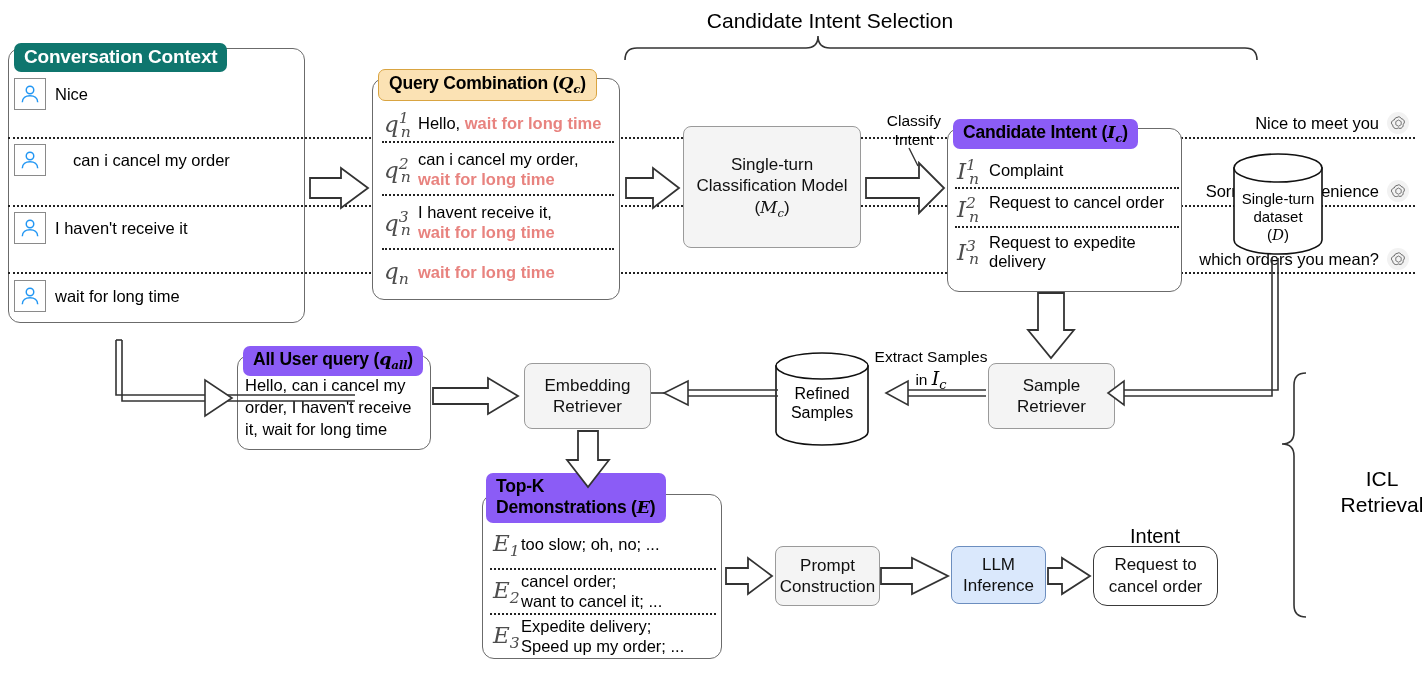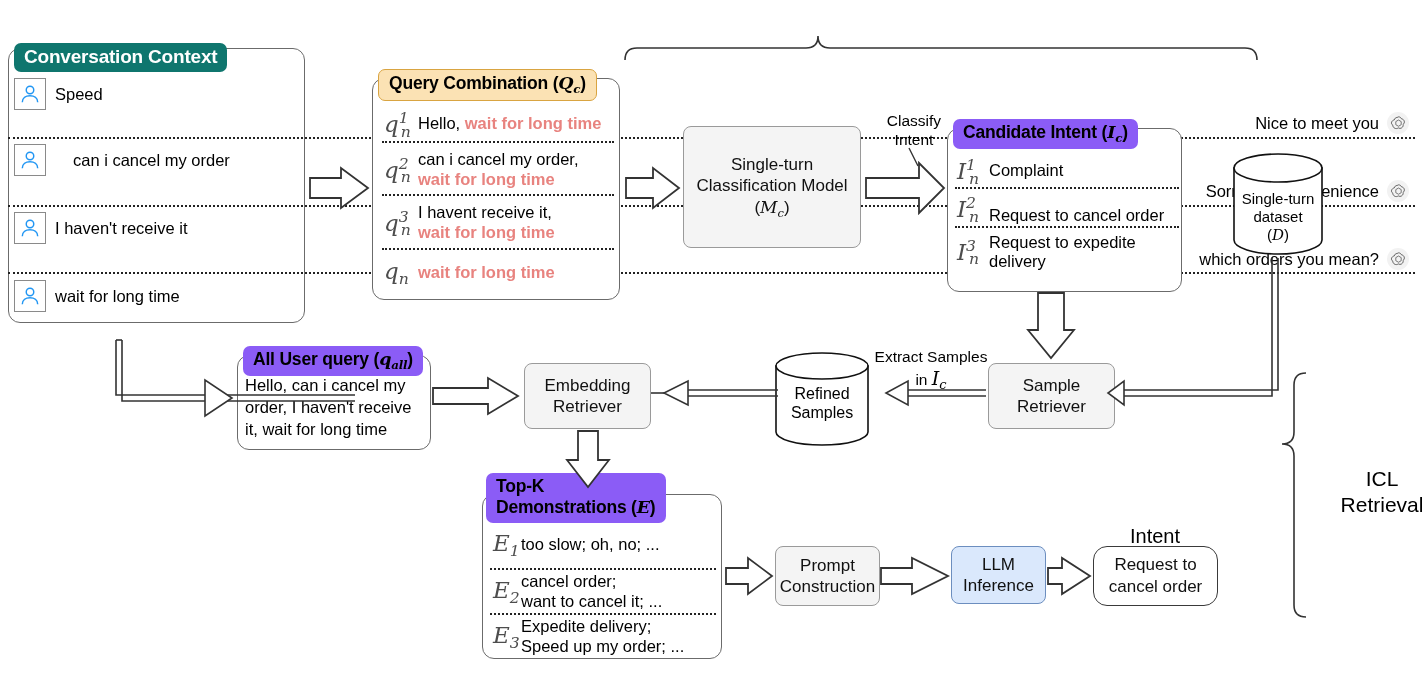--- a/index.html
+++ b/index.html
@@ -47,38 +47,39 @@
   .caption{position:absolute;font-size:16.5px;line-height:1.2;text-align:center;}
   .big-caption{position:absolute;font-size:20px;line-height:1.25;text-align:center;}
 
   svg.overlay{position:absolute;left:0;top:0;width:1423px;height:676px;pointer-events:none;}
 </style>
 </head>
 <body>
 
 <div id="stage">
 
+  <div class="big-caption" style="left:630px;top:8px;width:400px;font-size:21px;">Candidate Intent Selection</div>
 
   <div class="big-caption" style="left:1340px;top:466px;width:84px;font-size:21px;">
     <div>ICL</div>
     <div>Retrieval</div>
   </div>
 
   <div class="abs rbox" style="left:8px;top:48px;width:297px;height:275px;"></div>
 
   <div class="hdr hdr-blue" style="left:14px;top:43px;">Conversation Context</div>
 
   <div class="convrow" style="top:78px;left:14px;">
     <span class="avatar">
       <svg width="22" height="22" viewBox="0 0 24 24">
           <circle cx="12" cy="7.6" r="4.1" fill="none" stroke="#2196f3" stroke-width="1.6"></circle>
           <path d="M3.6 21c0-4.7 3.8-7.2 8.4-7.2s8.4 2.5 8.4 7.2" fill="none" stroke="#2196f3" stroke-width="1.6"></path>
         </svg>
     </span>
-    <span style="margin-left:9px;">Speed</span>
+    <span style="margin-left:9px;">Nice</span>
   </div>
 
   <div class="convrow" style="top:112px;left:14px;justify-content:flex-end;">
     <span>Nice to meet you</span>
     <span class="gpt" style="margin-left:8px;margin-right:4px;">
       <svg width="17" height="17" viewBox="0 0 24 24">
           <path d="M12 2.6c2 0 3.6 1.2 4.3 2.9 1.8.1 3.3 1.4 3.8 3.2.5 1.8-.2 3.6-1.6 4.6.4 1.8-.3 3.6-1.8 4.7s-3.5 1.1-5 .2c-1.4 1.1-3.3 1.3-5 .5s-2.7-2.4-2.7-4.2C2.3 13.4 1.7 11.6 2.3 10s2-2.8 3.7-3c.4-2 2-3.4 4-3.5z" fill="none" stroke="#555" stroke-width="1.3"></path>
           <path d="M8.2 9.3l3.8-2.2 3.8 2.2v4.4L12 15.9l-3.8-2.2z" fill="none" stroke="#555" stroke-width="1.1"></path>
         </svg>
     </span>
@@ -198,21 +199,21 @@
   <div class="hdr hdr-orange" style="left:953px;top:119px;font-size:17.5px;">
     <span>Candidate Intent (</span><span class="mth">I</span><span class="mth sub">c</span><span>)</span>
   </div>
 
   <div class="abs" style="left:957px;top:155px;width:222px;display:flex;align-items:center;">
     <span class="qlabel" style="flex:none;width:32px;"><span>I</span><span class="sup">1</span><span class="sub" style="margin-left:-7px;">n</span></span>
     <span class="qtext">Complaint</span>
   </div>
   <div class="abs dashsep" style="left:955px;width:224px;top:187px;"></div>
 
-  <div class="abs" style="left:957px;top:193px;width:222px;display:flex;align-items:flex-end;">
+  <div class="abs" style="left:957px;top:193px;width:222px;display:flex;align-items:flex-start;">
     <span class="qlabel" style="flex:none;width:32px;"><span>I</span><span class="sup">2</span><span class="sub" style="margin-left:-7px;">n</span></span>
     <span class="qtext">Request to cancel order</span>
   </div>
   <div class="abs dashsep" style="left:955px;width:224px;top:226px;"></div>
 
   <div class="abs" style="left:957px;top:233px;width:222px;display:flex;align-items:center;">
     <span class="qlabel" style="flex:none;width:32px;"><span>I</span><span class="sup">3</span><span class="sub" style="margin-left:-7px;">n</span></span>
     <span class="qtext" style="line-height:1.15;">Request to expedite delivery</span>
   </div>
 

